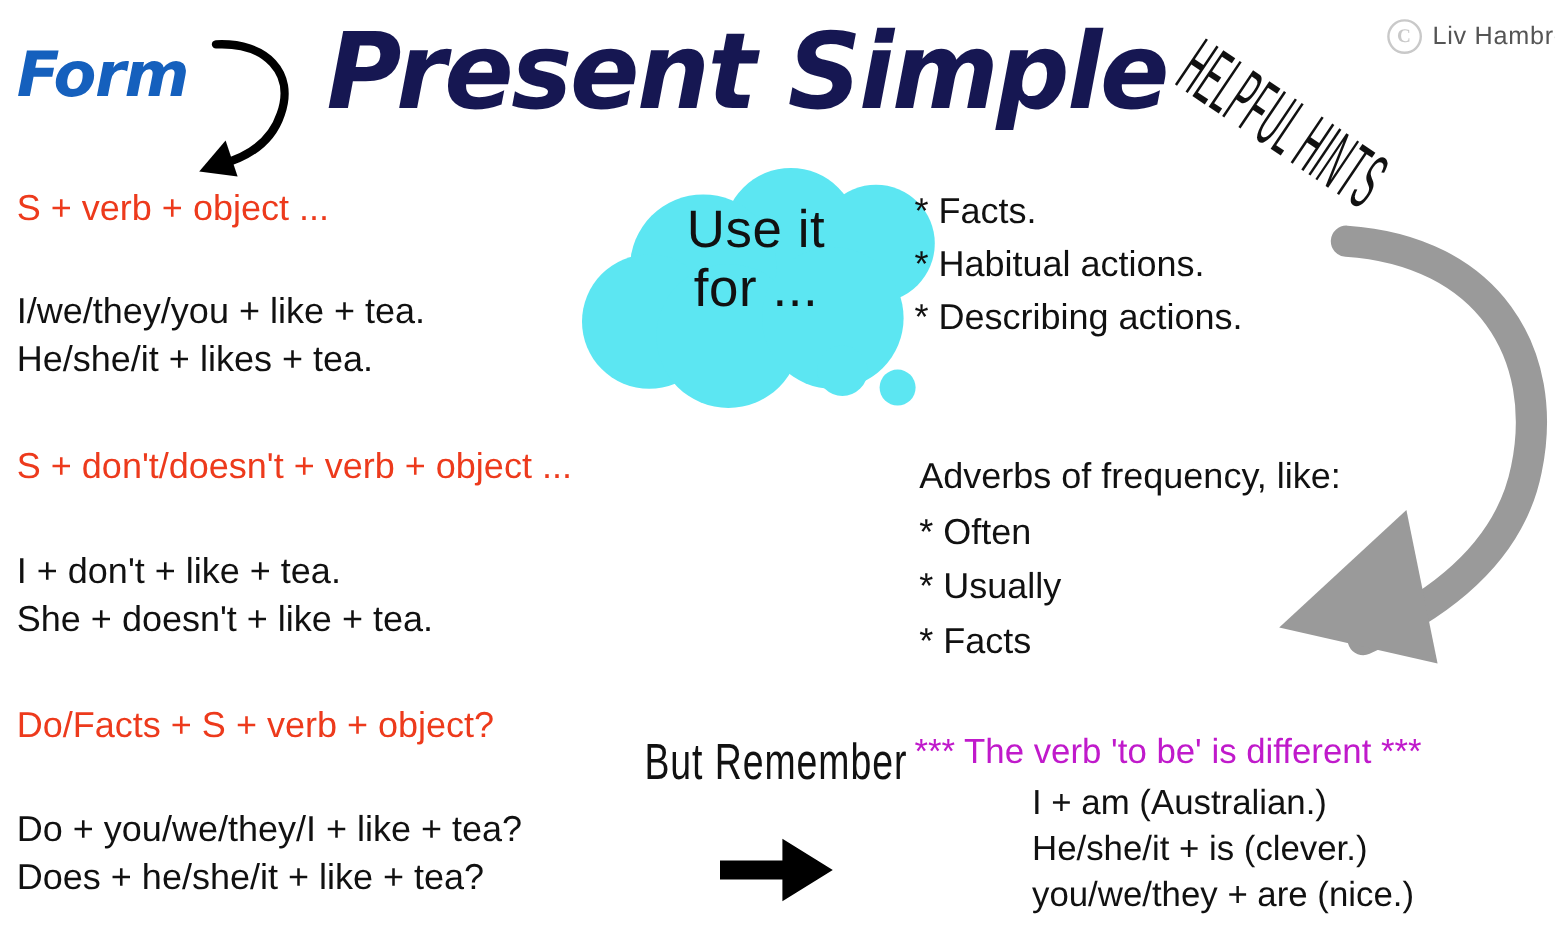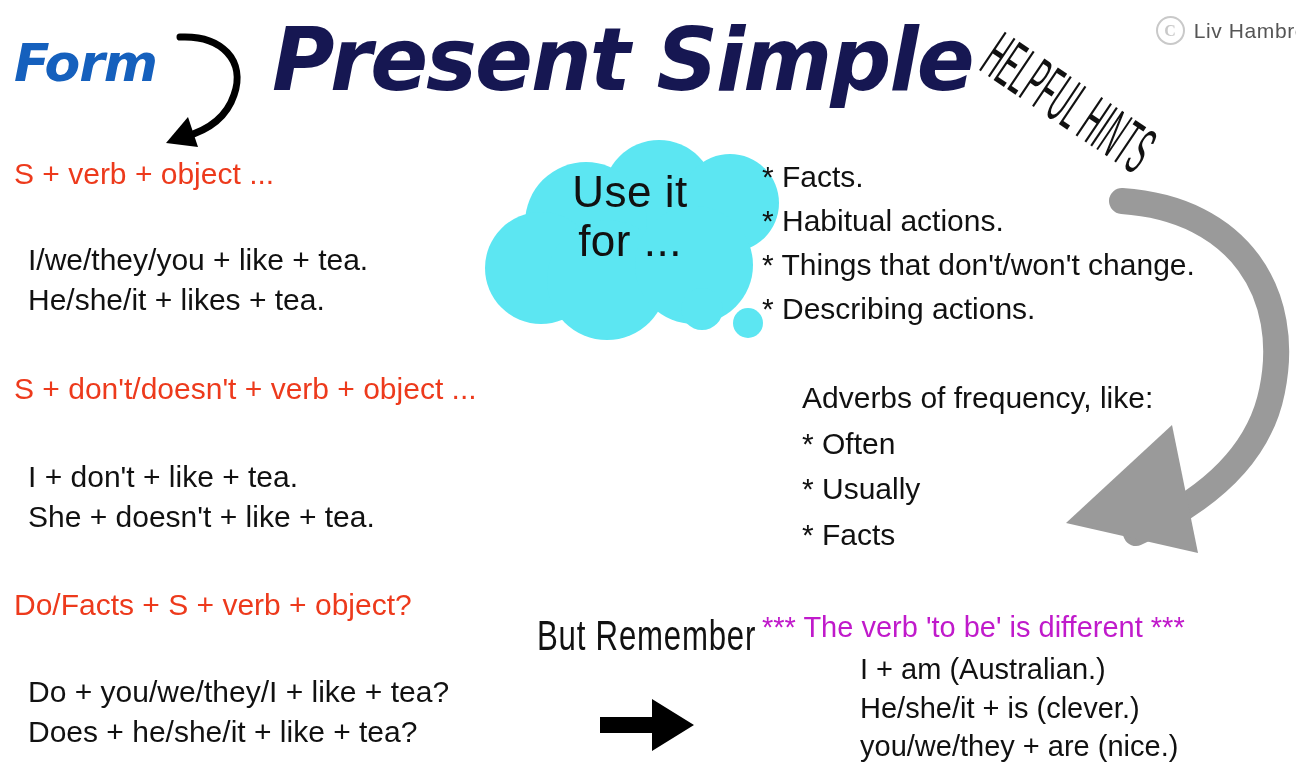--- a/index.html
+++ b/index.html
@@ -65,21 +65,20 @@
     white-space:nowrap;
     font-family:"Liberation Sans", sans-serif;
   }
   .examples{
     position:absolute;
     color:#111;
     font-size:30px;
     line-height:1.33;
     white-space:nowrap;
     font-family:"Liberation Sans", sans-serif;
-    margin-left:14px;
   }
   #rule-1{left:14px;top:157px;}
   #ex-1{left:14px;top:240px;}
   #rule-2{left:14px;top:372px;}
   #ex-2{left:14px;top:457px;}
   #rule-3{left:14px;top:588px;}
   #ex-3{left:14px;top:672px;}
 
   
   .cloud{position:absolute;}
@@ -104,21 +103,21 @@
 
   
   .hint-list{
     position:absolute;left:762px;top:155px;
     font-family:"Liberation Sans", sans-serif;
     font-weight:300;
     font-size:30px;line-height:1.47;
     color:#111;white-space:nowrap;
   }
   .adv-block{
-    position:absolute;left:800px;top:375px;
+    position:absolute;left:764px;top:375px;
     font-family:"Liberation Sans", sans-serif;
     font-weight:300;
     font-size:30px;line-height:1.52;
     color:#111;white-space:nowrap;
   }
   .adv-block .adv-head{margin-left:2px;}
   .adv-block .adv-item{margin-left:2px;}
 
   
   .gray-arrow{position:absolute;left:1040px;top:175px;width:256px;height:380px;}
@@ -190,21 +189,20 @@
     <div class="blob" style="left:150px;top:66px;width:118px;height:118px;"></div>
     <div class="blob" style="left:196px;top:148px;width:42px;height:42px;"></div>
     <div class="blob" style="left:248px;top:168px;width:30px;height:30px;"></div>
     <div class="cap">Use it
 for ...</div>
   </div>
 
   <div class="hint-list">
     <div>* Facts.</div>
     <div>* Habitual actions.</div>
-    <div>* Things that don't/won't change.</div>
     <div>* Describing actions.</div>
   </div>
 
 
   <div class="adv-block">
     <div class="adv-head">Adverbs of frequency, like:</div>
     <div class="adv-item">* Often</div>
     <div class="adv-item">* Usually</div>
     <div class="adv-item">* Facts</div>
   </div>

